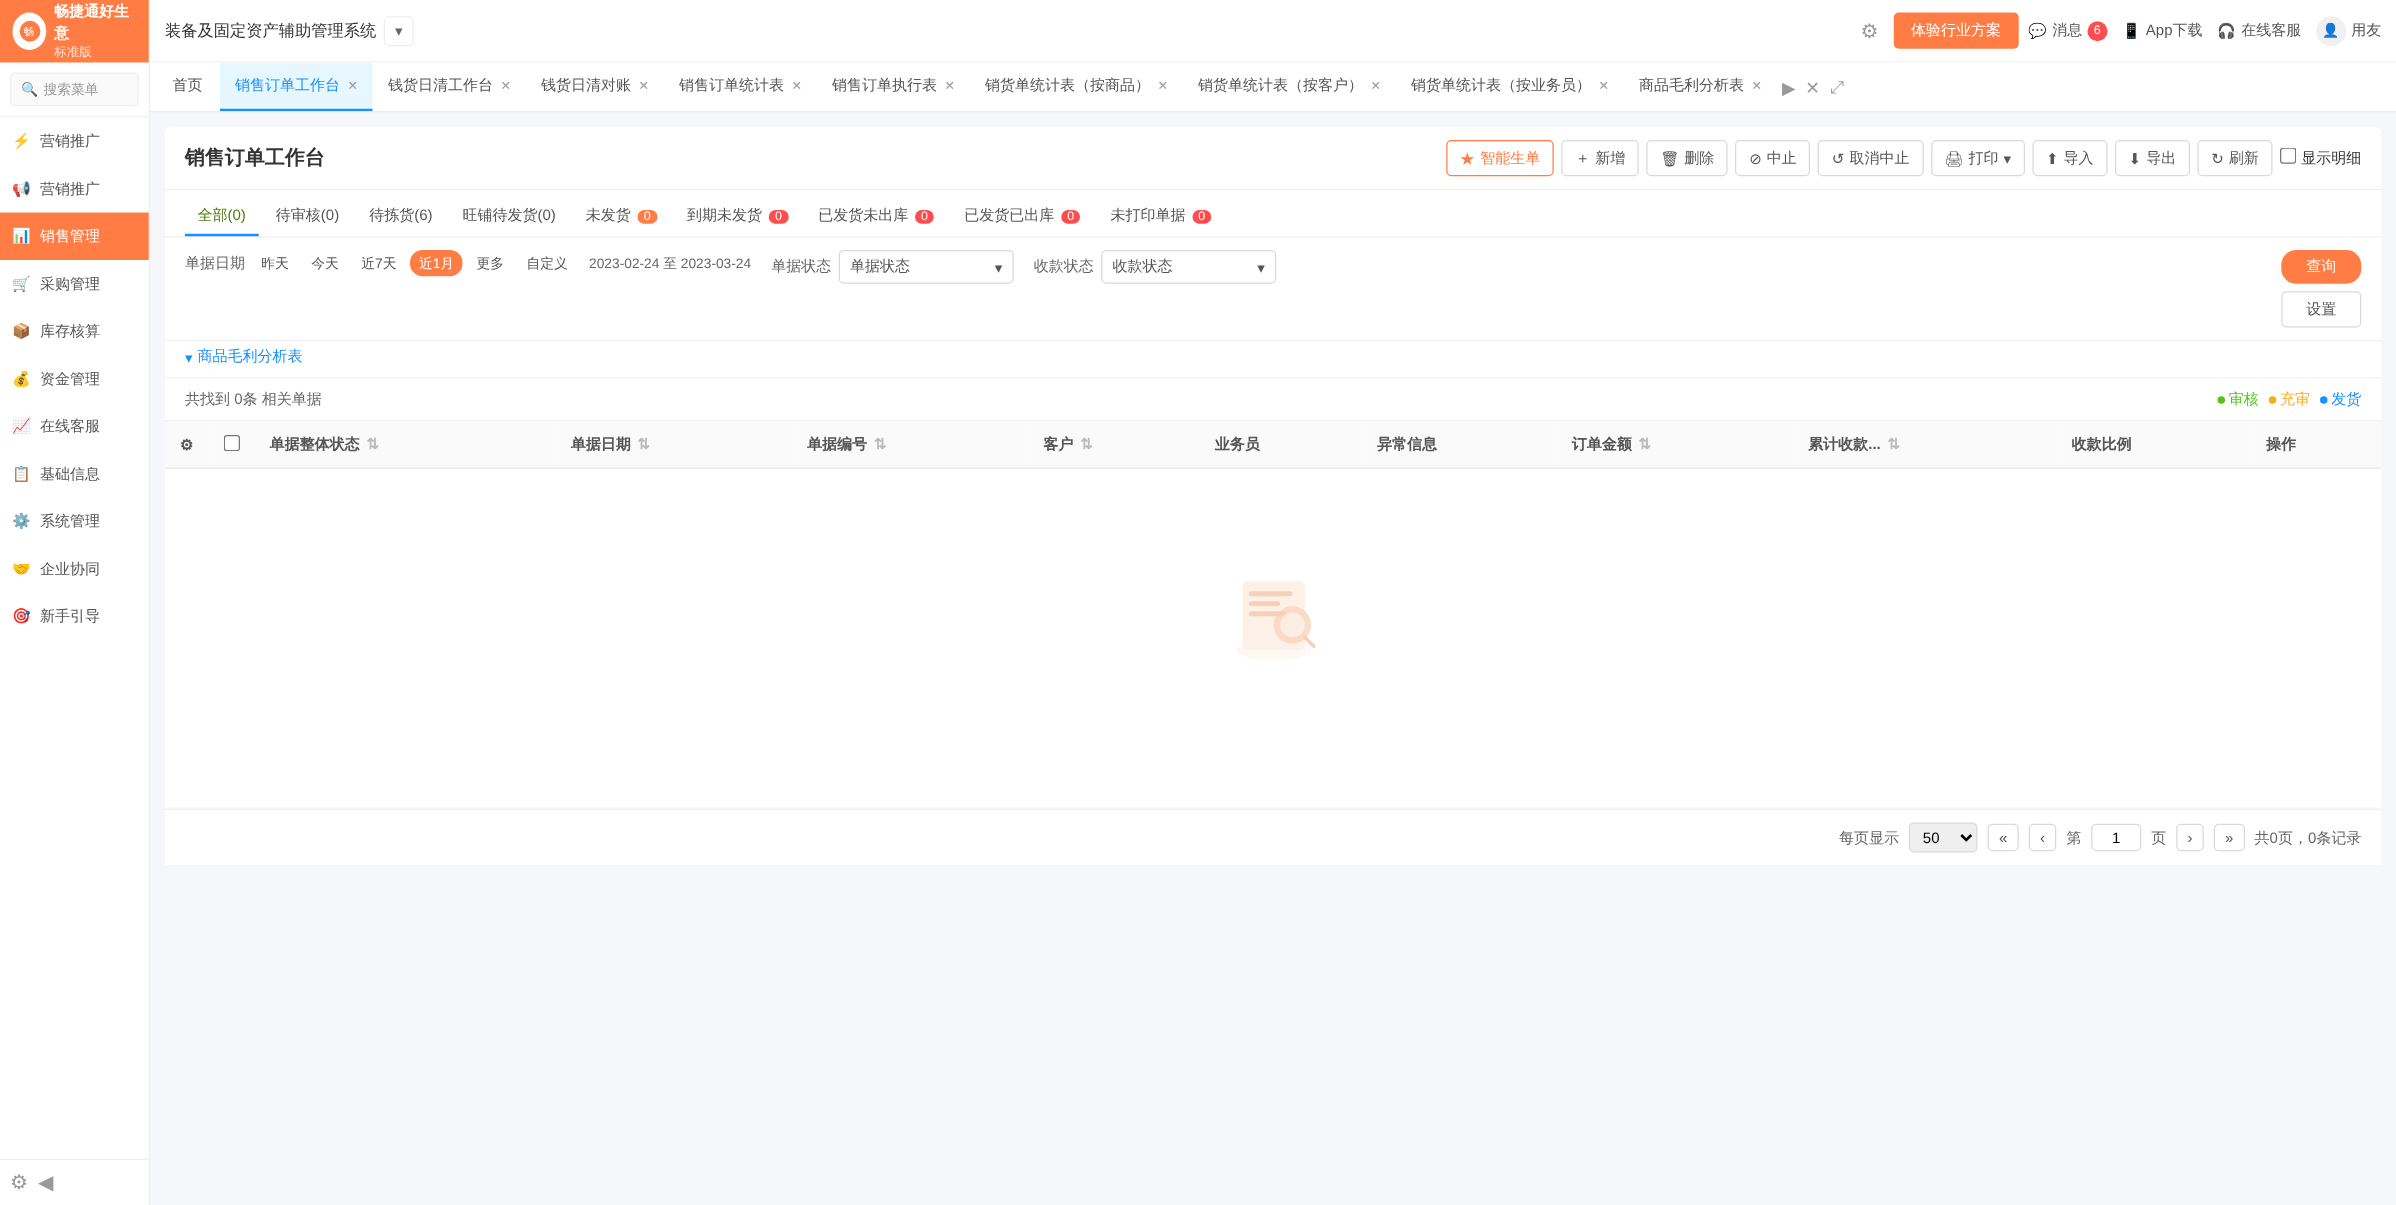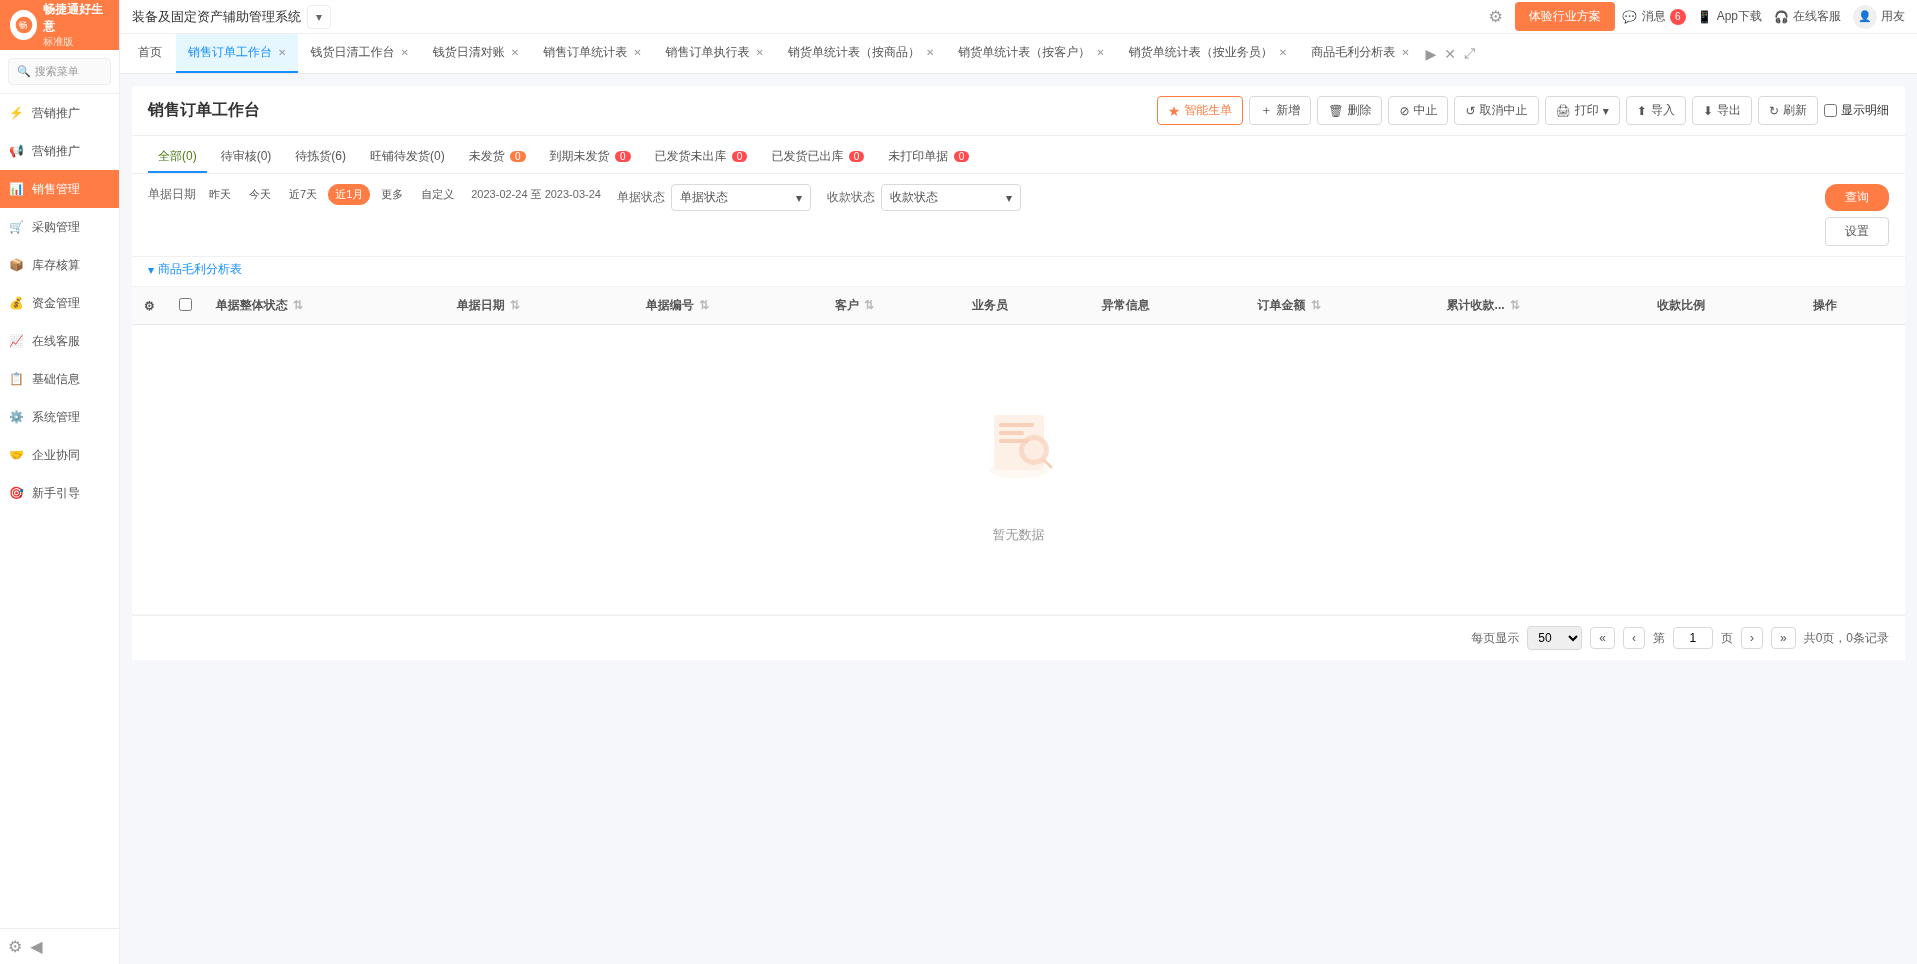--- a/index.html
+++ b/index.html
@@ -15,21 +15,21 @@
     .sidebar-nav-item { padding: 10px 8px; display: flex; align-items: center; gap: 6px; cursor: pointer; color: #555; font-size: 12px; }
     .sidebar-nav-item.active { background: #ff7d45; color: #fff; }
     .sidebar-nav-item .nav-icon { width: 18px; height: 18px; display: flex; align-items: center; justify-content: center; flex-shrink: 0; }
     .sidebar-bottom { margin-top: auto; padding: 8px; display: flex; gap: 8px; border-top: 1px solid #eee; }
     .sidebar-bottom-btn { cursor: pointer; color: #999; font-size: 16px; }
 
     
     .main { flex: 1; display: flex; flex-direction: column; overflow: hidden; }
 
     
-    .topbar { height: 34px; background: #fff; display: flex; align-items: center; padding: 0 12px; border-bottom: 1px solid #eee; gap: 8px; }
+    .topbar { height: 50px; background: #fff; display: flex; align-items: center; padding: 0 12px; border-bottom: 1px solid #eee; gap: 8px; }
     .topbar-title { font-size: 13px; color: #333; flex: 1; display: flex; align-items: center; gap: 6px; }
     .topbar-dropdown { border: 1px solid #eee; border-radius: 4px; padding: 4px 8px; cursor: pointer; display: flex; align-items: center; gap: 4px; font-size: 12px; color: #666; }
     .topbar-gear { cursor: pointer; color: #999; font-size: 16px; margin-right: 4px; }
     .topbar-btn-orange { background: #ff7d45; color: #fff; border: none; border-radius: 4px; padding: 6px 14px; cursor: pointer; font-size: 12px; }
     .topbar-right { display: flex; align-items: center; gap: 12px; margin-left: auto; }
     .topbar-right-item { display: flex; align-items: center; gap: 4px; cursor: pointer; color: #555; font-size: 12px; }
     .topbar-badge { background: #ff4d4f; color: #fff; border-radius: 50%; width: 16px; height: 16px; font-size: 10px; display: flex; align-items: center; justify-content: center; }
     .topbar-avatar { width: 24px; height: 24px; background: #f0f0f0; border-radius: 50%; display: flex; align-items: center; justify-content: center; font-size: 11px; }
 
     
@@ -309,21 +309,21 @@
           <span>导入</span>
         </button>
         <button class="btn-action">
           <span>⬇</span>
           <span>导出</span>
         </button>
         <button class="btn-action">
           <span>↻</span>
           <span>刷新</span>
         </button>
-        <label style="display:flex;align-items:center;gap:4px;cursor:pointer;">
+        <label style="display:flex;align-items:flex-start;gap:4px;cursor:pointer;">
           <input type="checkbox" style="">
           <span>显示明细</span>
         </label>
       </div>
     </div>
 
     <div class="sub-tabs">
       <div class="sub-tab active">
         <span>全部(0)</span>
       </div>
@@ -394,20 +394,37 @@
     </div>
 
     <div style="background:#fff;padding:4px 16px 8px;border-bottom:1px solid #f0f0f0;">
       <div class="filter-expand">
         <span>▾</span>
         <span>商品毛利分析表</span>
       </div>
     </div>
 
     <div class="table-wrapper">
+      <div class="table-stats">
+        <span>共找到 0条 相关单据</span>
+        <div class="table-action-btns">
+          <span class="table-action-btn audit">
+            <span class="dot green"></span>
+            <span>审核</span>
+          </span>
+          <span class="table-action-btn cancel">
+            <span class="dot orange"></span>
+            <span>充审</span>
+          </span>
+          <span class="table-action-btn ship">
+            <span class="dot blue"></span>
+            <span>发货</span>
+          </span>
+        </div>
+      </div>
 
       <div class="scrollbar-area">
         <table>
           <thead>
             <tr>
               <th class="th-settings">
                 <span>⚙</span>
               </th>
               <th class="th-check">
                 <input type="checkbox" style="">
@@ -460,21 +477,20 @@
                       <ellipse cx="50" cy="75" rx="30" ry="8" fill="#fde8d8" opacity="0.5"></ellipse>
                       <rect x="25" y="20" width="50" height="55" rx="4" fill="#fde8d8"></rect>
                       <rect x="30" y="28" width="35" height="4" rx="2" fill="#f5b08a"></rect>
                       <rect x="30" y="36" width="25" height="4" rx="2" fill="#f5b08a"></rect>
                       <rect x="30" y="44" width="30" height="4" rx="2" fill="#f5b08a"></rect>
                       <circle cx="65" cy="55" r="15" fill="#f5b08a" opacity="0.7"></circle>
                       <circle cx="65" cy="55" r="10" fill="#fff" opacity="0.5"></circle>
                       <line x1="75" y1="65" x2="82" y2="72" stroke="#f5b08a" stroke-width="3" stroke-linecap="round"></line>
                     </svg>
                   </div>
-                  <div class="empty-state-text">暂无数据</div>
                 </div>
               </td>
             </tr>
           </tbody>
         </table>
       </div>
 
       <div class="pagination">
         <span class="pagination-label">每页显示</span>
         <select class="pagination-select">

